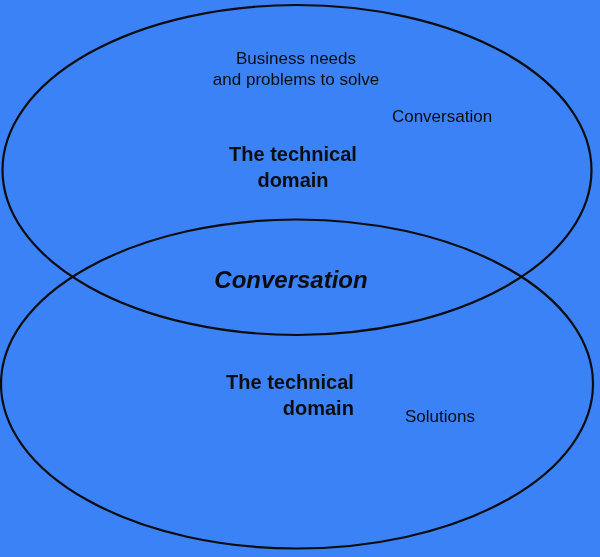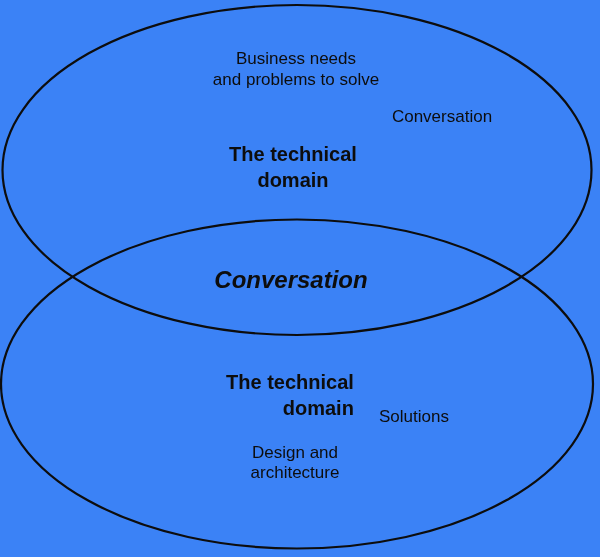--- a/index.html
+++ b/index.html
@@ -68,18 +68,16 @@
 
   <div class="lbl heading" style="left:293px; top:141px;">The technical
 domain</div>
 
   <div class="lbl conversation" style="left:291px; top:266px;">Conversation</div>
 
   <div class="lbl heading" style="left:290px; top:369px;text-align:right;">The technical
 domain</div>
 
 
-  <div class="lbl" style="left:414px; top:406px;">Solutions</div>
+  <div class="lbl" style="left:440px; top:406px;">Solutions</div>
 
-  <div class="lbl tight" style="left:295px; top:443px;">Design and
-architecture</div>
 
 </div>
 
 </body></html>

